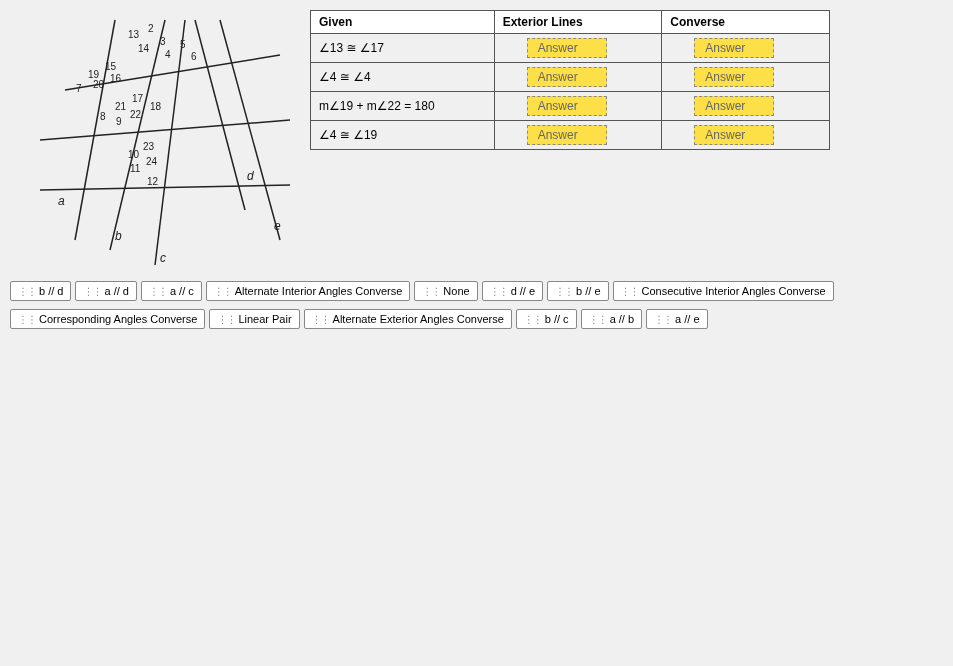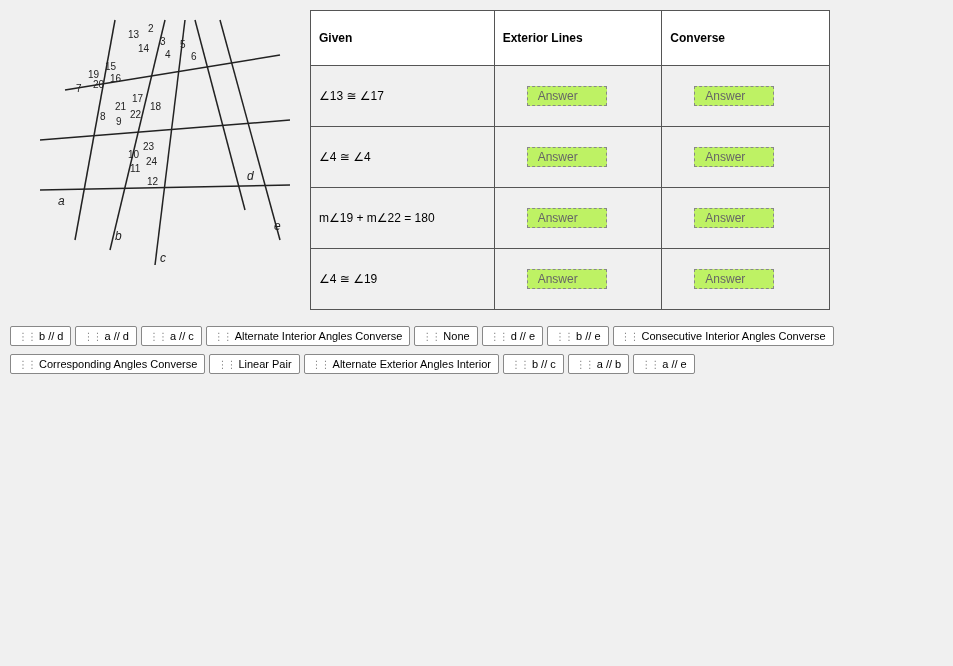--- a/index.html
+++ b/index.html
@@ -48,35 +48,35 @@
       padding-left: 10px;
     }
 
     table {
       border-collapse: collapse;
       width: 520px;
     }
 
     table th, table td {
       border: 1px solid #555;
-      padding: 20px 8px;
+      padding: 4px 8px;
       font-size: 12px;
       vertical-align: middle;
     }
 
     table th {
       background: #fff;
       font-weight: bold;
       text-align: left;
     }
 
     .answer-box {
       border: 1px dashed #888;
       padding: 2px 10px;
-      background: #bef264;
+      background: #fde047;
       display: inline-block;
       min-width: 80px;
       min-height: 20px;
       font-size: 12px;
       color: #666;
       cursor: pointer;
       margin-left: 24px;
     }
 
     .drag-items-row {
@@ -241,21 +241,21 @@
         <div class="drag-item">
           <span class="drag-handle">⋮⋮</span>
           <span>Corresponding Angles Converse</span>
         </div>
         <div class="drag-item">
           <span class="drag-handle">⋮⋮</span>
           <span>Linear Pair</span>
         </div>
         <div class="drag-item">
           <span class="drag-handle">⋮⋮</span>
-          <span>Alternate Exterior Angles Interior</span>
+          <span>Alternate Exterior Angles Converse</span>
         </div>
         <div class="drag-item">
           <span class="drag-handle">⋮⋮</span>
           <span>b // c</span>
         </div>
         <div class="drag-item">
           <span class="drag-handle">⋮⋮</span>
           <span>a // b</span>
         </div>
         <div class="drag-item">

